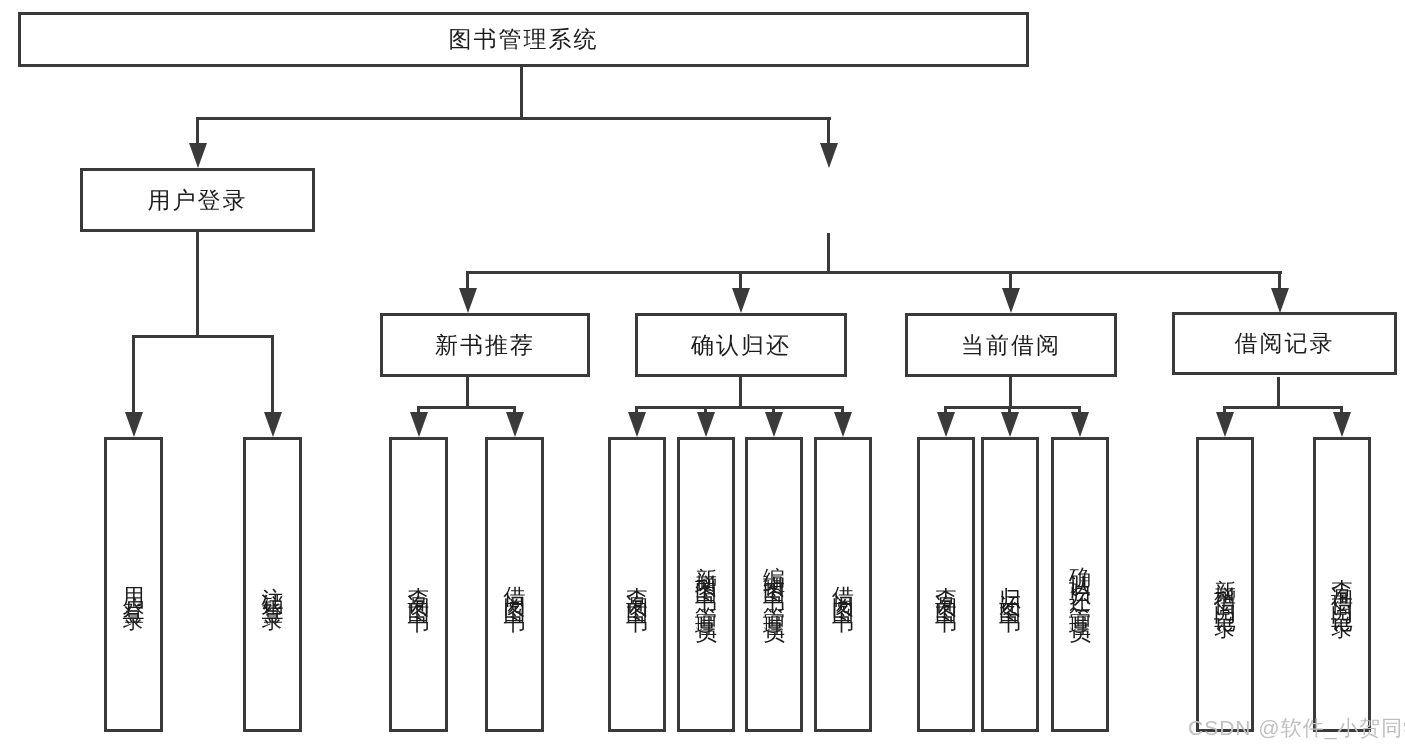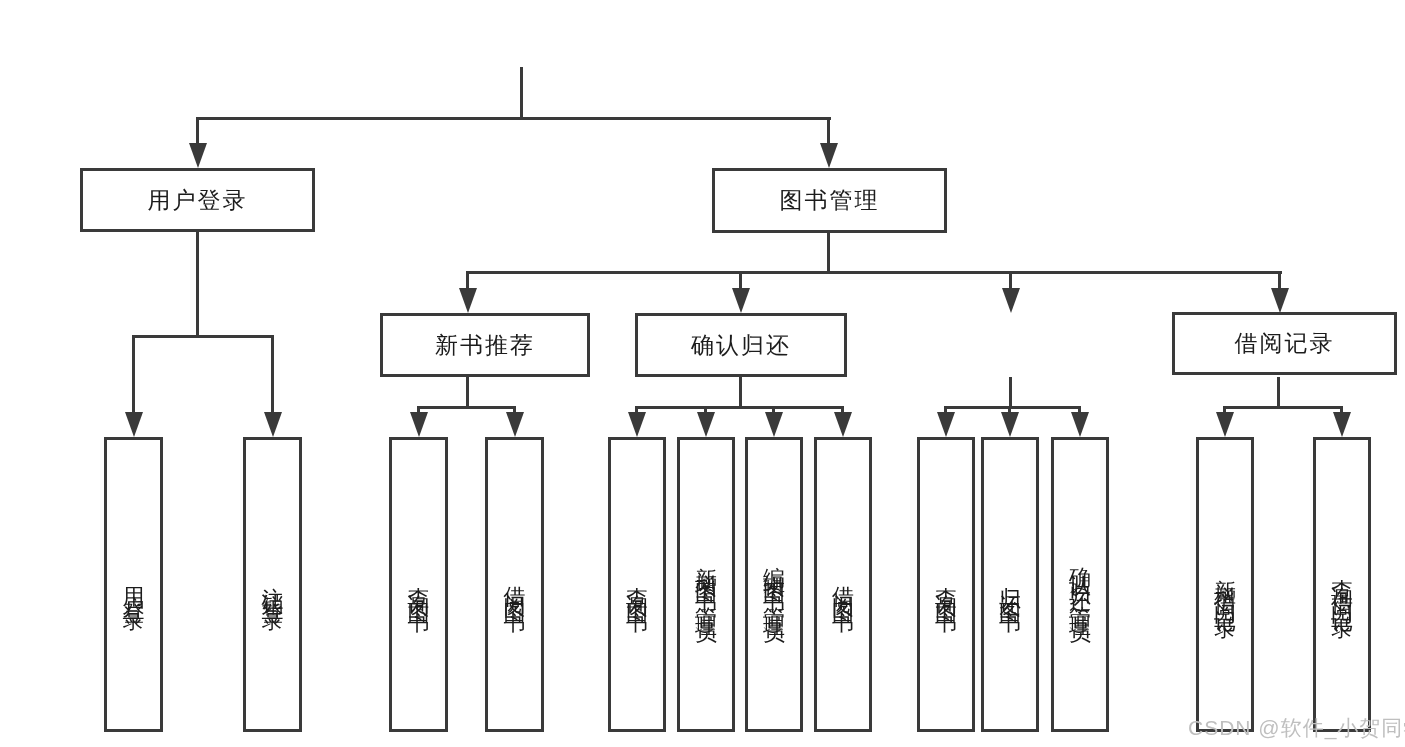--- a/index.html
+++ b/index.html
@@ -29,50 +29,53 @@
   .watermark{
     position:absolute;left:1188px;top:714px;font-size:21px;color:#bfbfbf;
     letter-spacing:1px;white-space:nowrap;z-index:5;
   }
 </style>
 </head>
 <body>
 
 <div class="stage">
 
+  <div class="box" style="left:18px;top:12px;width:1011px;height:55px;">
+    <span class="label">图书管理系统</span>
+  </div>
 
   <div class="vline" style="left:520px;top:67px;height:53px;"></div>
   <div class="hline" style="left:197px;top:117px;width:634px;"></div>
   <div class="arrow" style="left:196px;top:117px;height:26px;"></div>
   <div class="arrow" style="left:827px;top:117px;height:26px;"></div>
 
   <div class="box" style="left:80px;top:168px;width:235px;height:64px;">
     <span class="label">用户登录</span>
-  </div>
-  <div class="box" style="left:712px;top:168px;width:235px;height:65px;">
-    <span class="label">图书管理</span>
   </div>
 
   <div class="vline" style="left:196px;top:232px;height:106px;"></div>
   <div class="hline" style="left:132px;top:335px;width:142px;"></div>
   <div class="arrow" style="left:132px;top:335px;height:77px;"></div>
   <div class="arrow" style="left:271px;top:335px;height:77px;"></div>
 
   <div class="vline" style="left:827px;top:233px;height:41px;"></div>
   <div class="hline" style="left:467px;top:271px;width:815px;"></div>
   <div class="arrow" style="left:466px;top:271px;height:17px;"></div>
   <div class="arrow" style="left:739px;top:271px;height:17px;"></div>
   <div class="arrow" style="left:1009px;top:271px;height:17px;"></div>
   <div class="arrow" style="left:1278px;top:271px;height:17px;"></div>
 
   <div class="box" style="left:363px;top:313px;width:210px;height:64px;margin-left:17px;">
     <span class="label">新书推荐</span>
   </div>
   <div class="box" style="left:635px;top:313px;width:212px;height:64px;">
     <span class="label">确认归还</span>
+  </div>
+  <div class="box" style="left:905px;top:313px;width:212px;height:64px;">
+    <span class="label">当前借阅</span>
   </div>
   <div class="box" style="left:1172px;top:312px;width:225px;height:63px;">
     <span class="label">借阅记录</span>
   </div>
 
   <div class="vline" style="left:466px;top:377px;height:32px;"></div>
   <div class="hline" style="left:417px;top:406px;width:99px;"></div>
   <div class="arrow" style="left:417px;top:406px;height:6px;"></div>
   <div class="arrow" style="left:513px;top:406px;height:6px;"></div>
 

